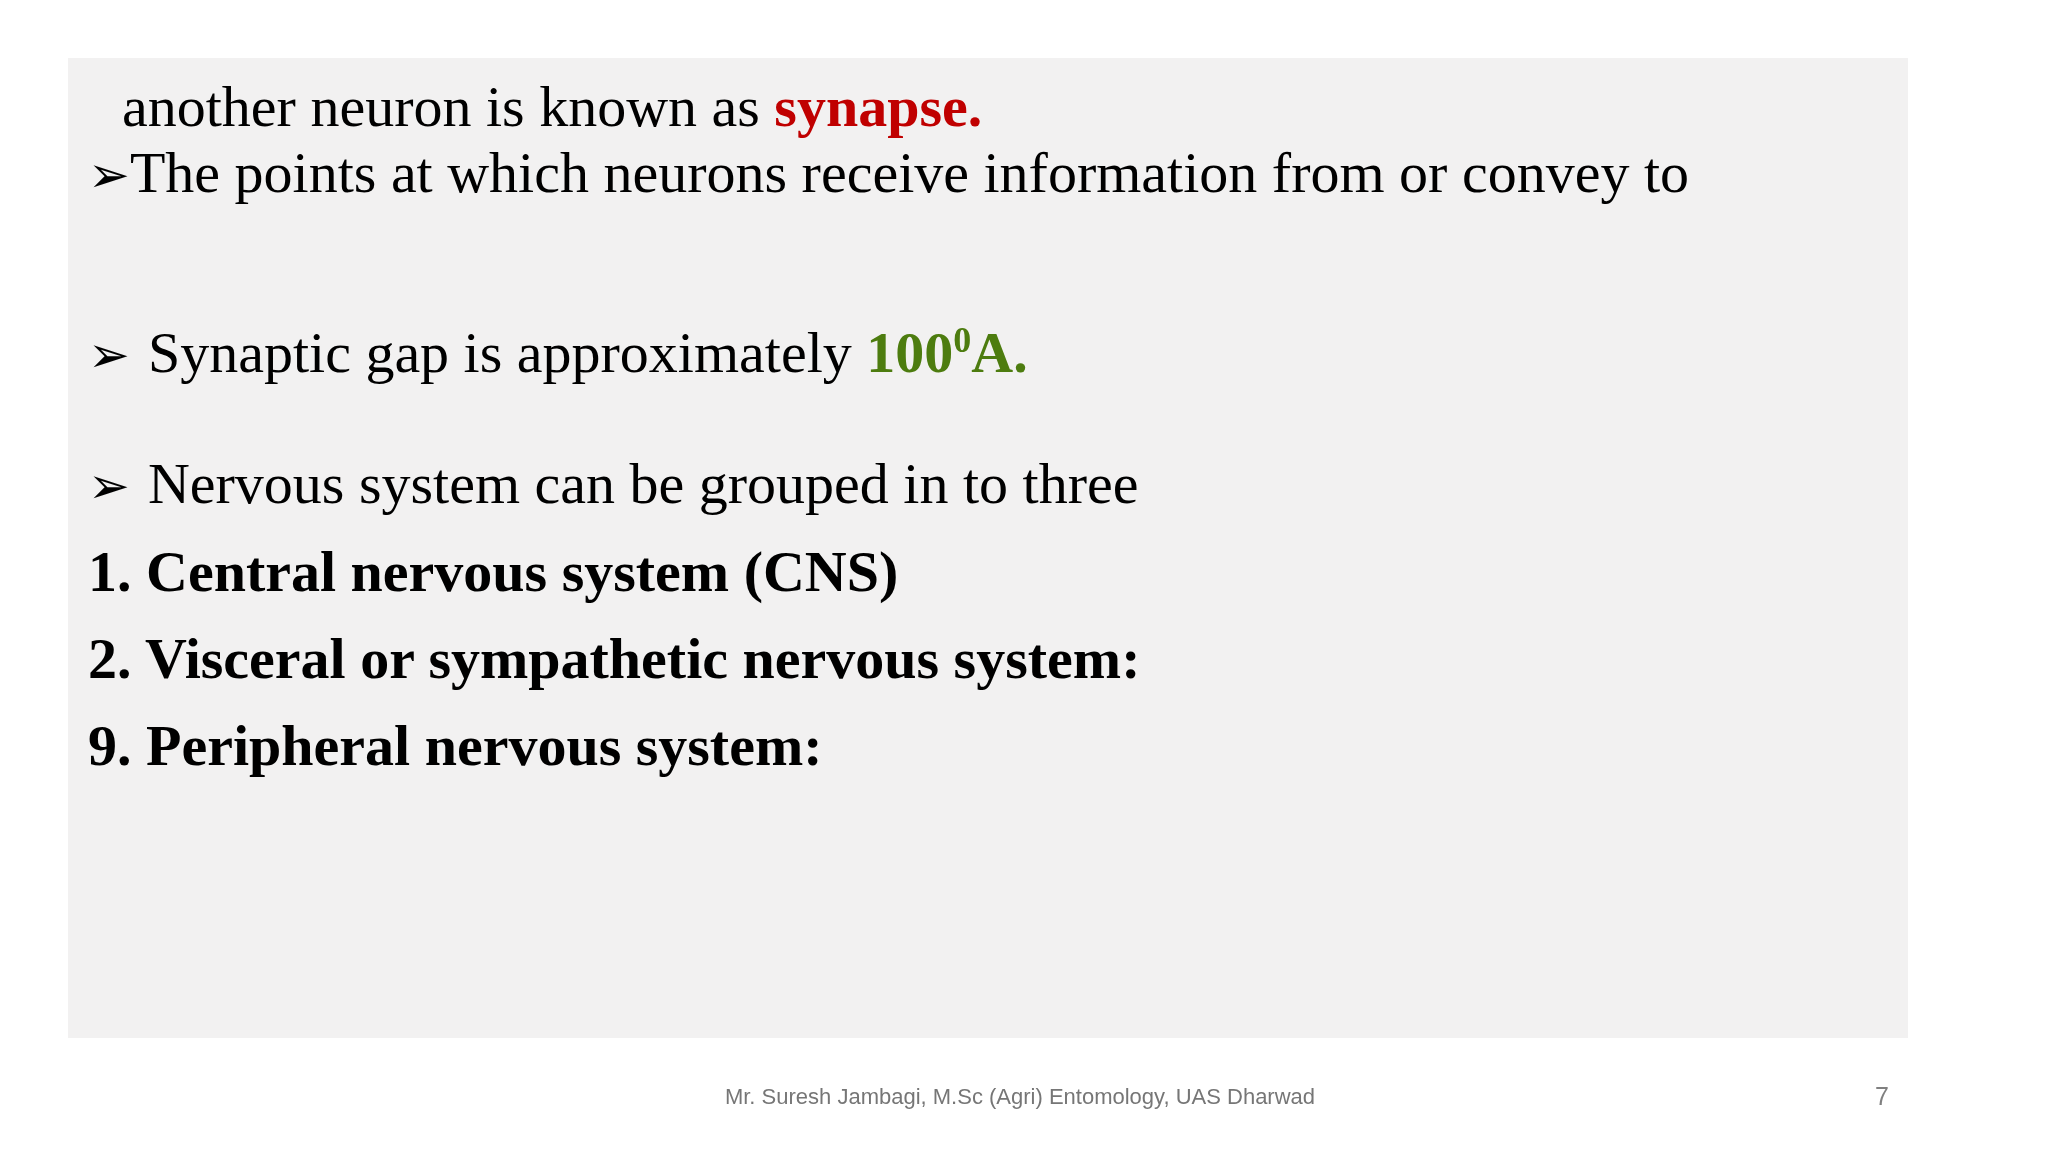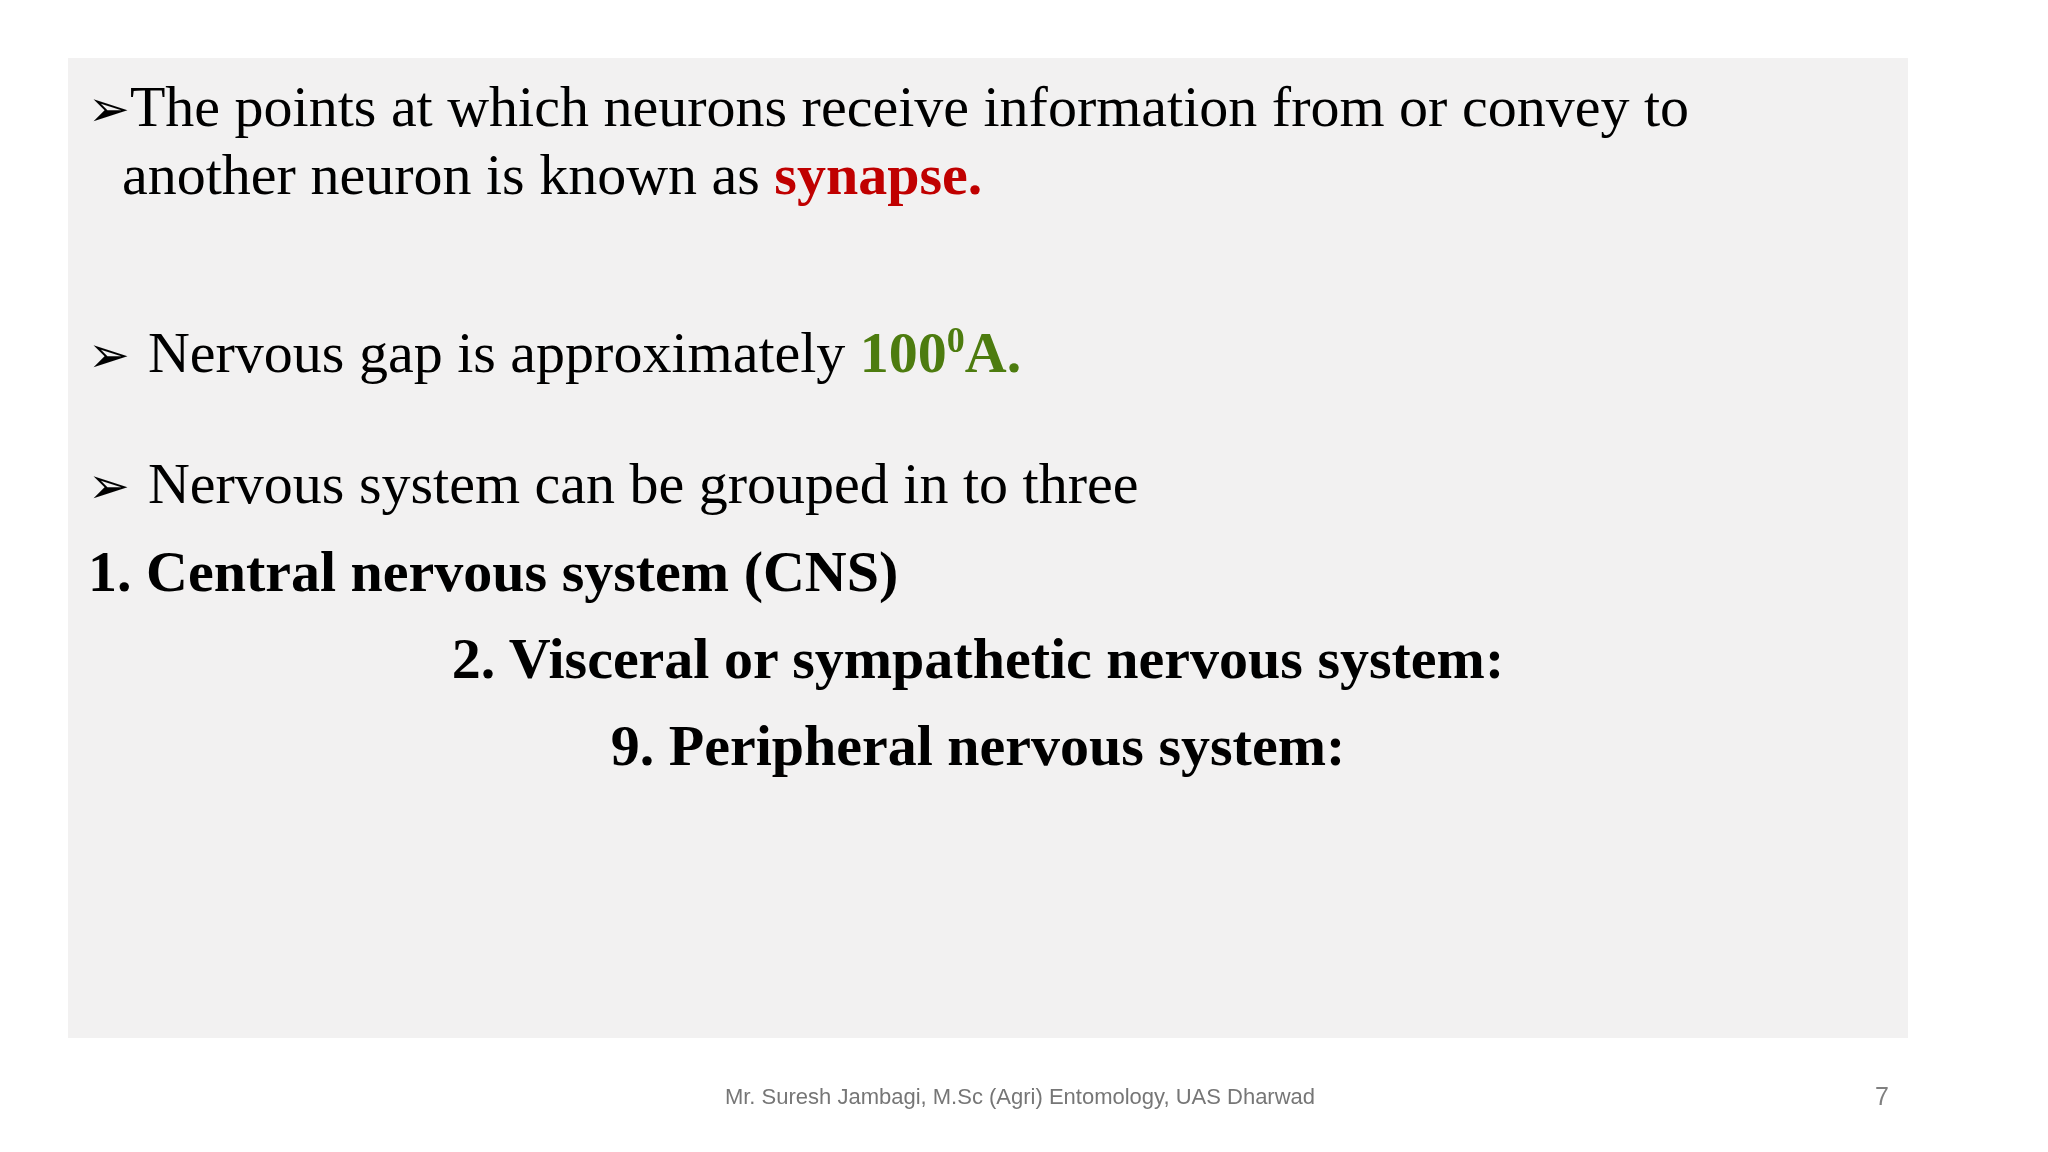--- a/index.html
+++ b/index.html
@@ -30,21 +30,21 @@
     color: #000000;
     font-weight: 400;
   }
   .para .line { display: block; }
   .para .line2 { padding-left: 34px; }
   .marker { font-family: "DejaVu Sans", sans-serif; font-size: 50px; }
   .marker-gap { margin-right: 18px; }
   .bullet2 { margin-top: 112px; }
   .bullet3 { margin-top: 58px; }
   .numbered { margin-top: 20px; font-weight: bold; }
-  .numbered + .numbered { margin-top: 21px; text-align: center; }
+  .numbered + .numbered { margin-top: 21px; }
   .emph { font-weight: 700; }
   .sup {
     font-size: 62%;
     vertical-align: baseline;
     position: relative;
     top: -0.55em;
     font-weight: 700;
   }
   .footer {
     position: absolute;
@@ -68,30 +68,30 @@
   }
 </style>
 </head>
 <body>
 
 <div class="slide" style="background: rgb(255, 255, 255);">
 
   <div class="content-box" style="background: rgb(242, 241, 241);">
 
     <p class="para bullet1">
+      <span class="line line2">
+        <span>another neuron is known as </span><span class="emph" style="color: rgb(192, 0, 0);">synapse.</span>
+      </span>
       <span class="line line1">
         <span class="marker">➢</span><span>The points at which neurons receive information from or convey to</span>
-      </span>
-      <span class="line line2">
-        <span>another neuron is known as </span><span class="emph" style="color: rgb(192, 0, 0);">synapse.</span>
       </span>
     </p>
 
     <p class="para bullet2">
-      <span class="marker marker-gap">➢</span><span>Nervous gap is approximately </span><span class="emph" style="color: #4d7c0f;"><span>100</span><span class="sup">0</span><span>A.</span></span>
+      <span class="marker marker-gap">➢</span><span>Synaptic gap is approximately </span><span class="emph" style="color: #4d7c0f;"><span>100</span><span class="sup">0</span><span>A.</span></span>
     </p>
 
     <p class="para bullet3">
       <span class="marker marker-gap">➢</span><span>Nervous system can be grouped in to three</span>
     </p>
 
     <p class="para numbered">1. Central nervous system (CNS)</p>
     <p class="para numbered">2. Visceral or sympathetic nervous system:</p>
     <p class="para numbered">9. Peripheral nervous system:</p>
 

